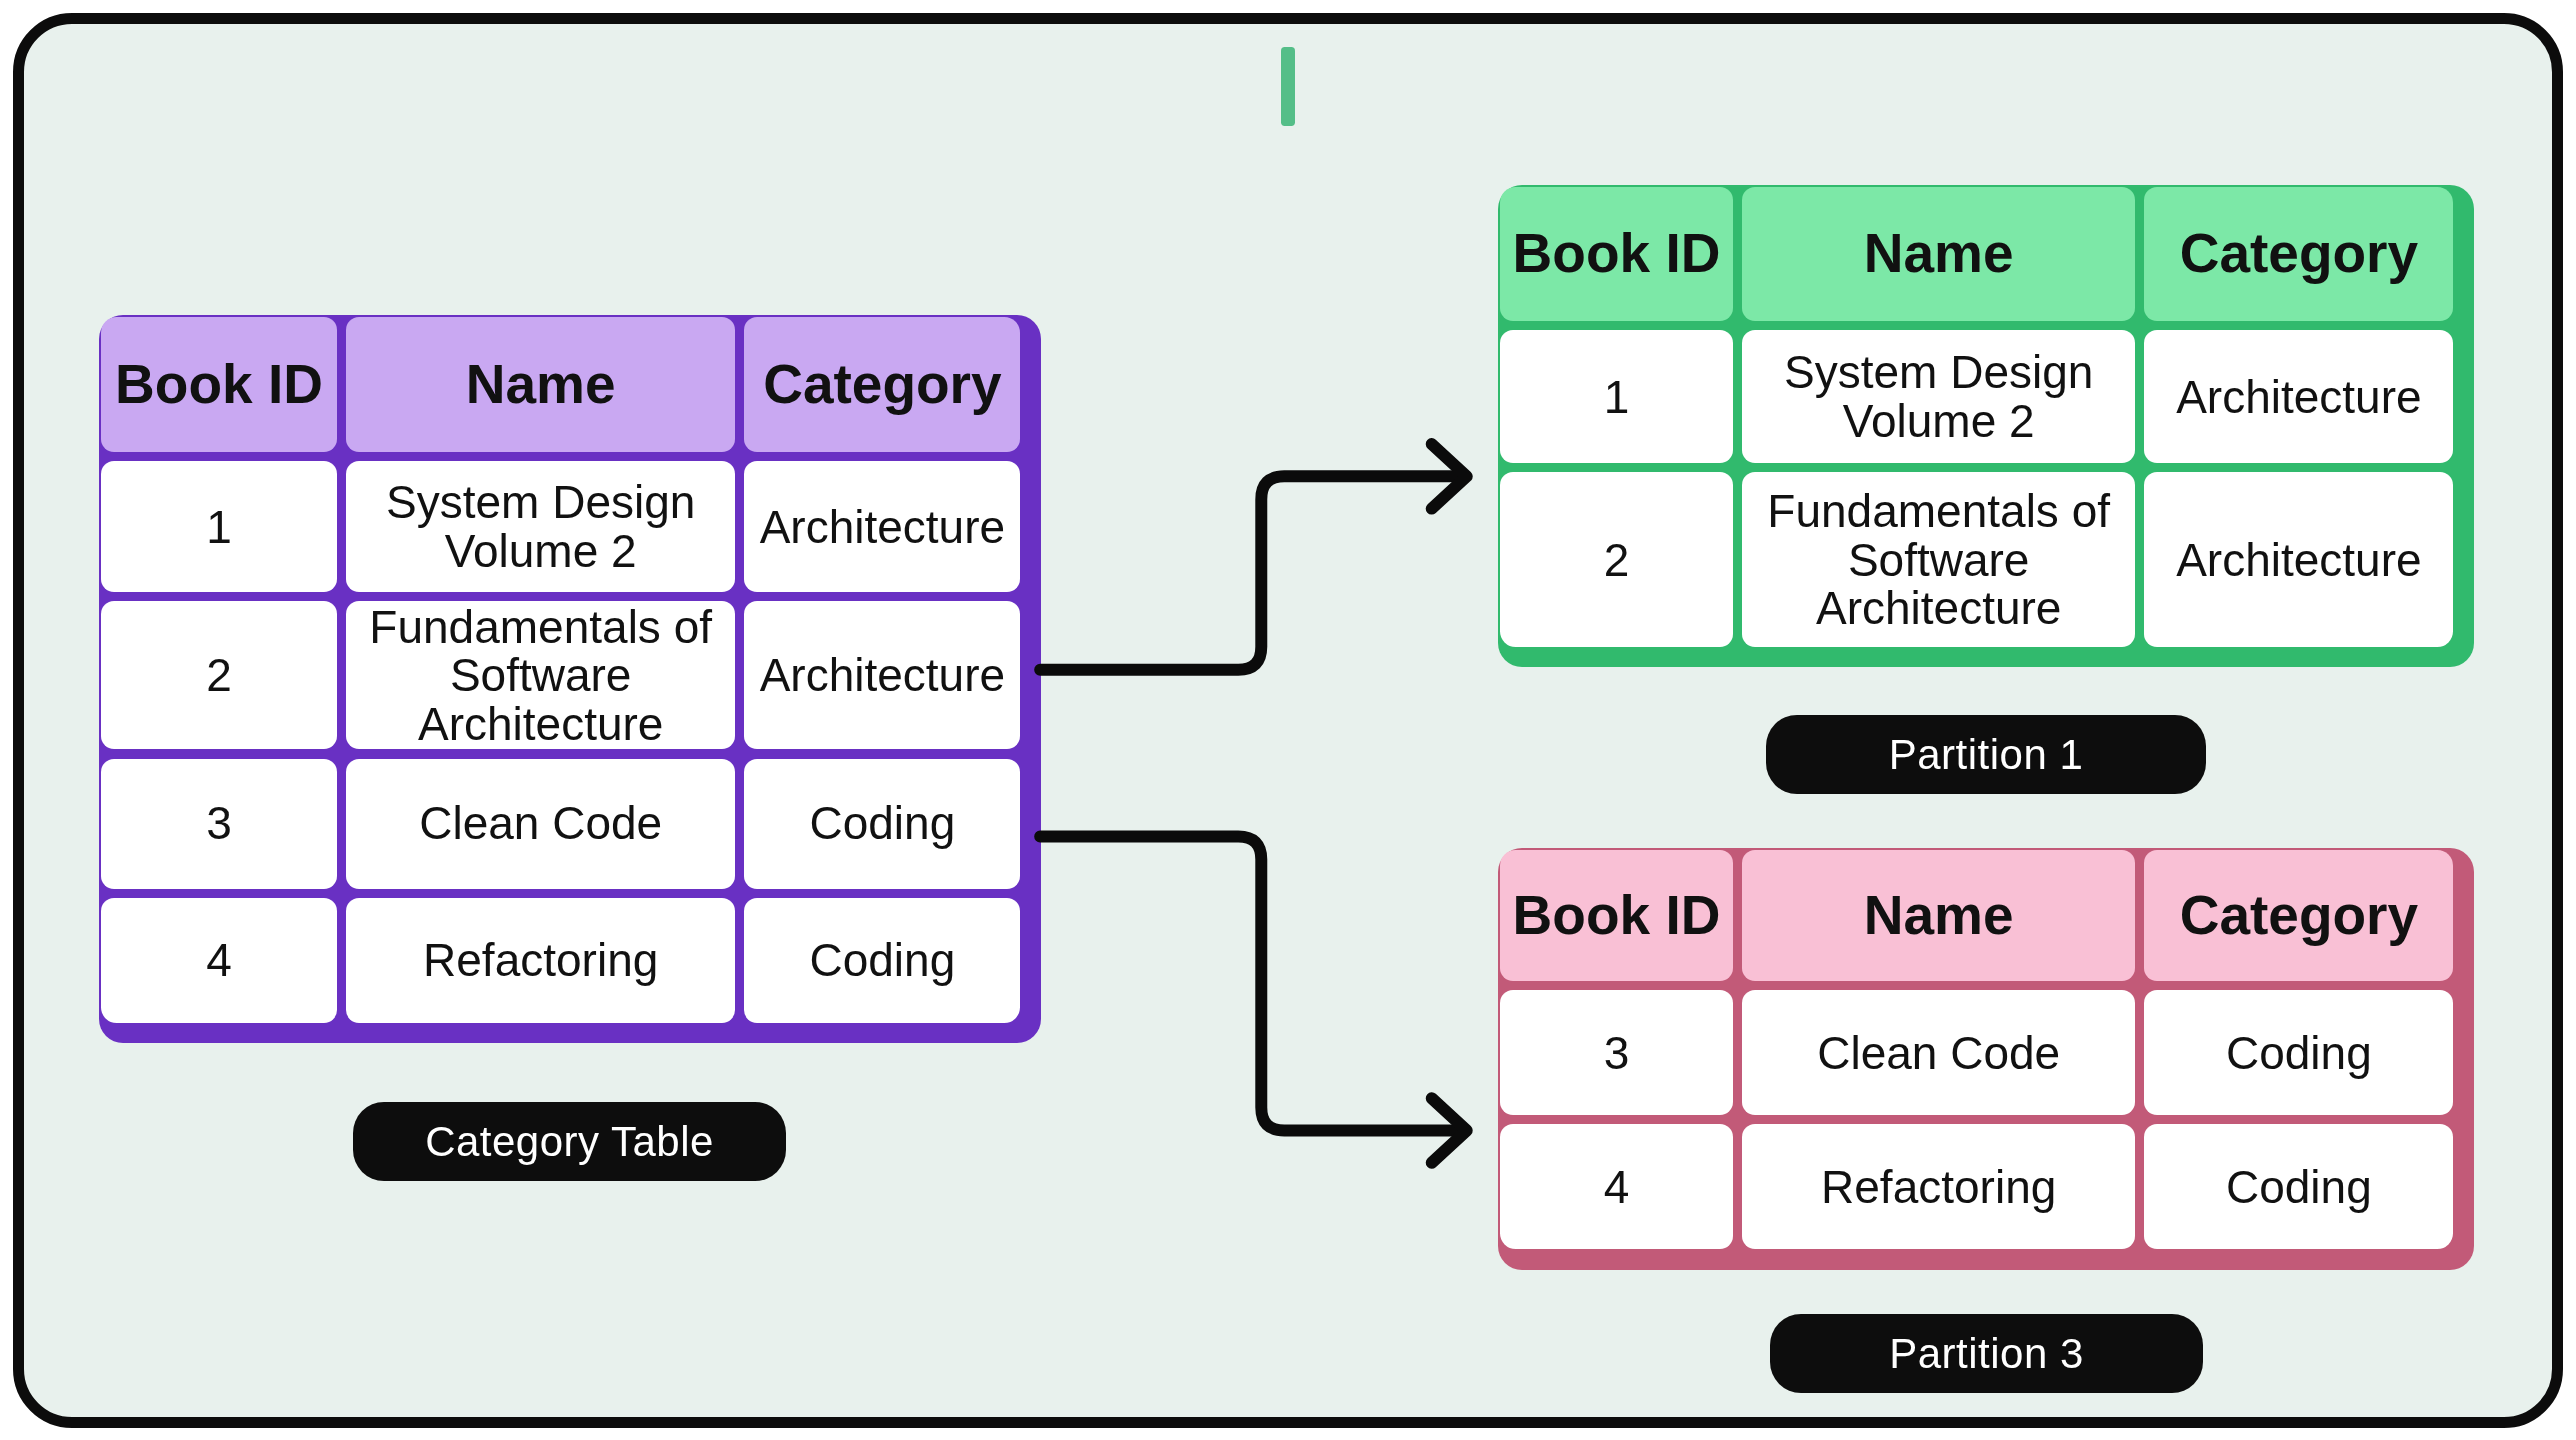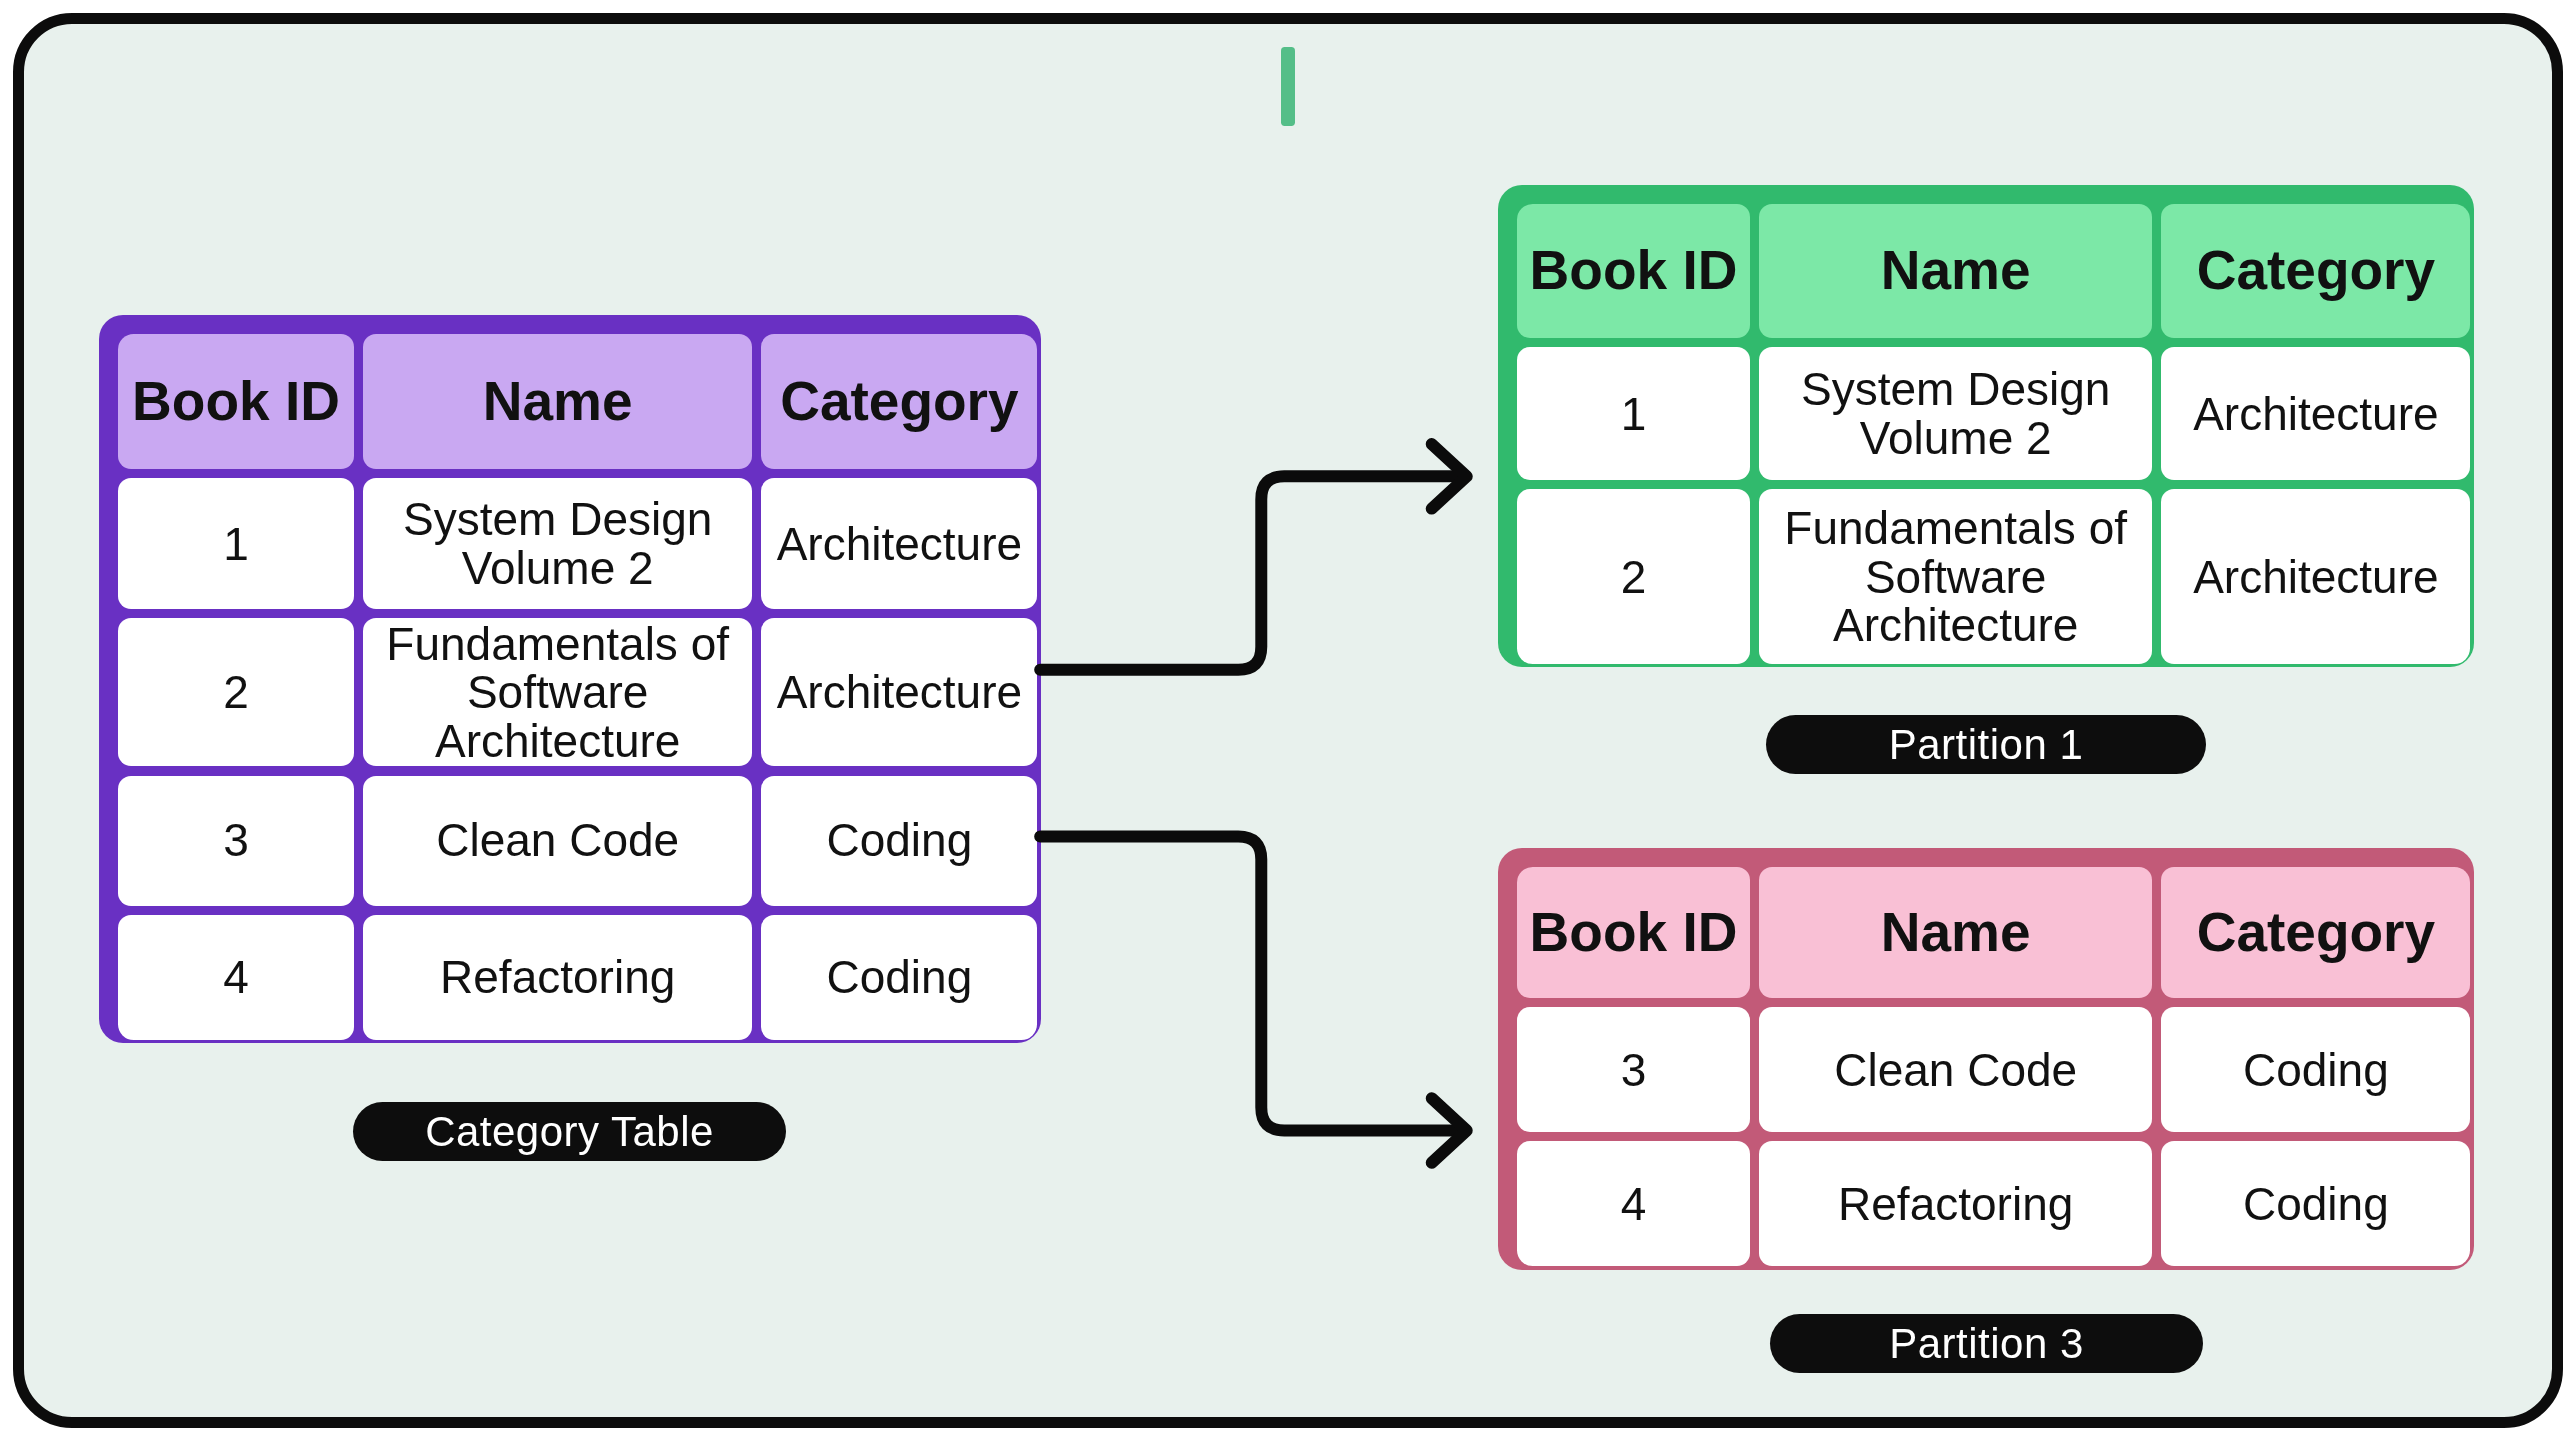--- a/index.html
+++ b/index.html
@@ -23,21 +23,21 @@
     width:14px;height:79px;border-radius:3.7px;
     background:var(--accent,#54be88);
   }
   .page-title{
     margin:0;font-size:72px;font-weight:800;letter-spacing:-1.8px;color:#141414;
     line-height:1;
   }
   .dtable{
     position:absolute;box-sizing:border-box;
     background:var(--tb);
-    border-radius:24px;padding:19px;
+    border-radius:24px;padding:2px;
     display:grid;gap:9.2px;
   }
   #t-original{left:99px;top:315px;width:942px;height:728px;
     grid-template-columns:236px 389px 276px;
     grid-template-rows:135px 131px 148px 130px 125px;}
   #t-p1{left:1498px;top:185px;width:976px;height:482px;
     grid-template-columns:233px 393px 309px;
     grid-template-rows:134px 133px 175px;}
   #t-p2{left:1498px;top:848px;width:976px;height:422px;
     grid-template-columns:233px 393px 309px;
@@ -47,21 +47,21 @@
     display:flex;align-items:center;justify-content:center;
     text-align:center;border-radius:13px;
     font-size:46px;line-height:1.05;padding:0 5.5px;
   }
   .cell.head{background:var(--hf);font-weight:700;font-size:55px;}
   .c-tl{border-top-left-radius:15.7px;}
   .c-tr{border-top-right-radius:15.7px;}
   .c-bl{border-bottom-left-radius:15.7px;}
   .c-br{border-bottom-right-radius:15.7px;}
   .pill{
-    position:absolute;height:59px;border-radius:31px;
+    position:absolute;height:79px;border-radius:31px;
     background:var(--label-pill-bg,#0d0d0d);color:var(--label-pill-text,#fff);
     display:flex;align-items:center;justify-content:center;
     font-size:42px;font-weight:500;letter-spacing:0.5px;
   }
   #pill-original{left:353px;top:1102px;width:433px;}
   #pill-p1{left:1766px;top:715px;width:440px;}
   #pill-p2{left:1770px;top:1314px;width:433px;}
   .arrows{position:absolute;left:0;top:0;}
 </style>
 </head>

